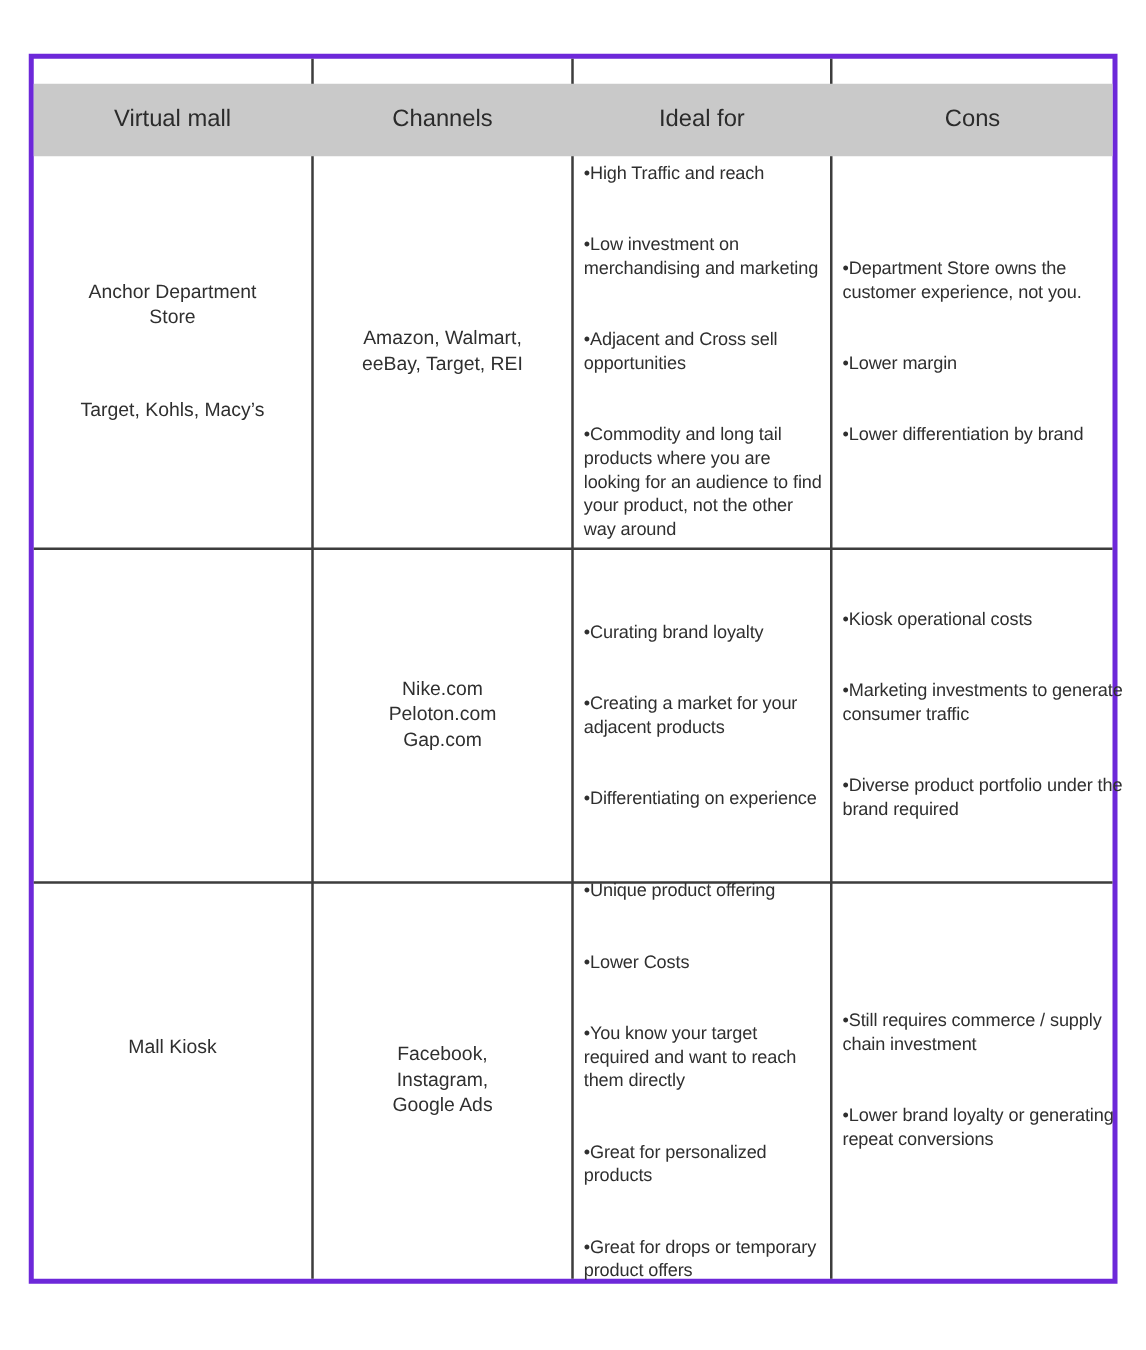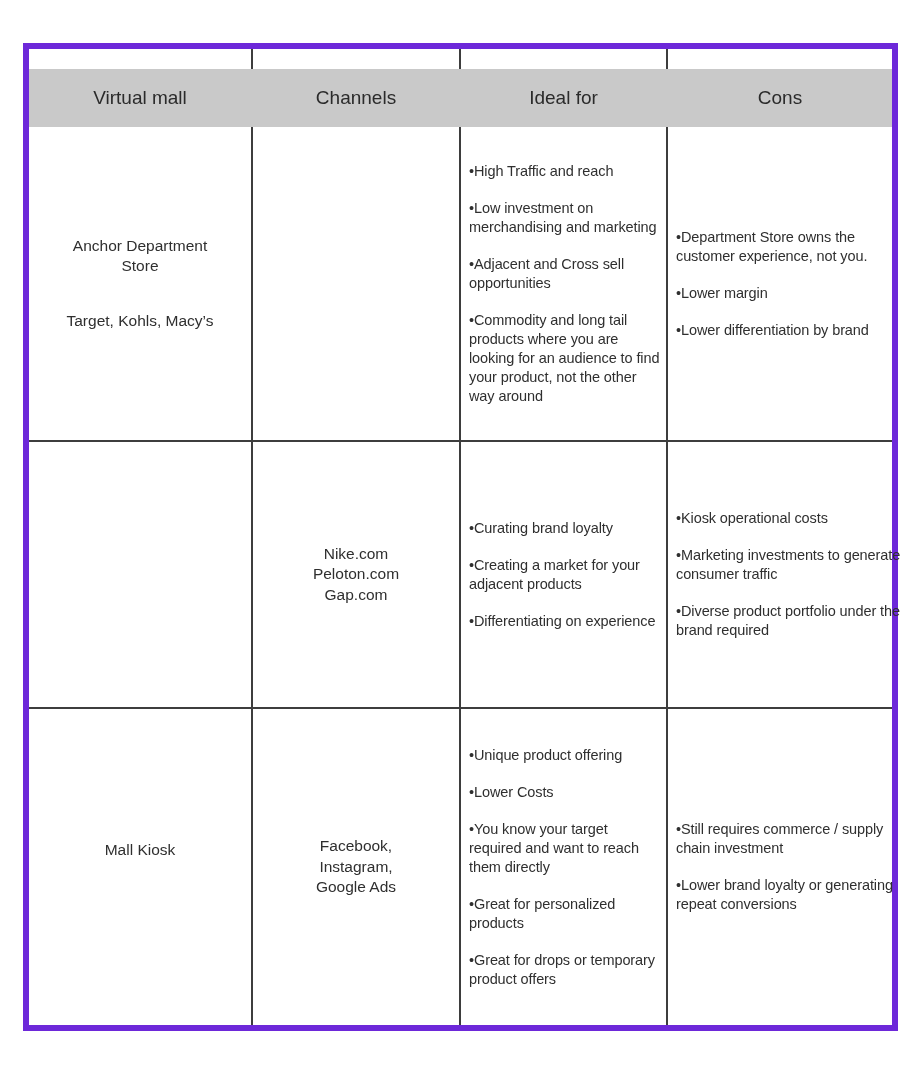--- a/index.html
+++ b/index.html
@@ -17,21 +17,21 @@
     height: 1080px;
     overflow: hidden;
     background: #ffffff;
   }
   .table {
     position: absolute;
     left: 23px;
     top: 43px;
     width: 863px;
     height: 976px;
-    border: 6px solid #6d28d9;
+    border: 4px solid #6d28d9;
     background: #ffffff;
   }
   .vline {
     position: absolute;
     top: 0; bottom: 0;
     width: 2px;
     background: #3d3d3d;
   }
   .v1 { left: 222px; }
   .v2 { left: 430px; }
@@ -65,20 +65,21 @@
   .hc2 { left: 224px; width: 206px; }
   .hc3 { left: 432px; width: 205px; }
   .hc4 { left: 639px; width: 224px; }
 
   .cell {
     position: absolute;
     display: flex;
     flex-direction: column;
     justify-content: center;
     box-sizing: border-box;
+    gap: 20px;
   }
   .center {
     align-items: center;
     text-align: center;
     font-size: 15.5px;
     line-height: 20.5px;
     padding: 0 6px;
   }
   .bullets {
     align-items: flex-start;
@@ -121,20 +122,24 @@
     <div class="hcell hc1">Virtual mall</div>
     <div class="hcell hc2">Channels</div>
     <div class="hcell hc3">Ideal for</div>
     <div class="hcell hc4">Cons</div>
 
     <div class="cell center col1 row0">
       <div class="para lines">Anchor Department
 Store</div>
       <div class="para examples lines">Target, Kohls, Macy’s</div>
     </div>
+    <div class="cell center col2 row0">
+      <div class="lines">Amazon, Walmart,
+eeBay, Target, REI</div>
+    </div>
     <div class="cell bullets col3 row0">
       <p class="bullet">High Traffic and reach</p>
       <p class="bullet">Low investment on merchandising and marketing</p>
       <p class="bullet">Adjacent and Cross sell opportunities</p>
       <p class="bullet">Commodity and long tail products where you are looking for an audience to find your product, not the other way around</p>
     </div>
     <div class="cell bullets col4 row0">
       <p class="bullet">Department Store owns the customer experience, not you.</p>
       <p class="bullet">Lower margin</p>
       <p class="bullet">Lower differentiation by brand</p>

